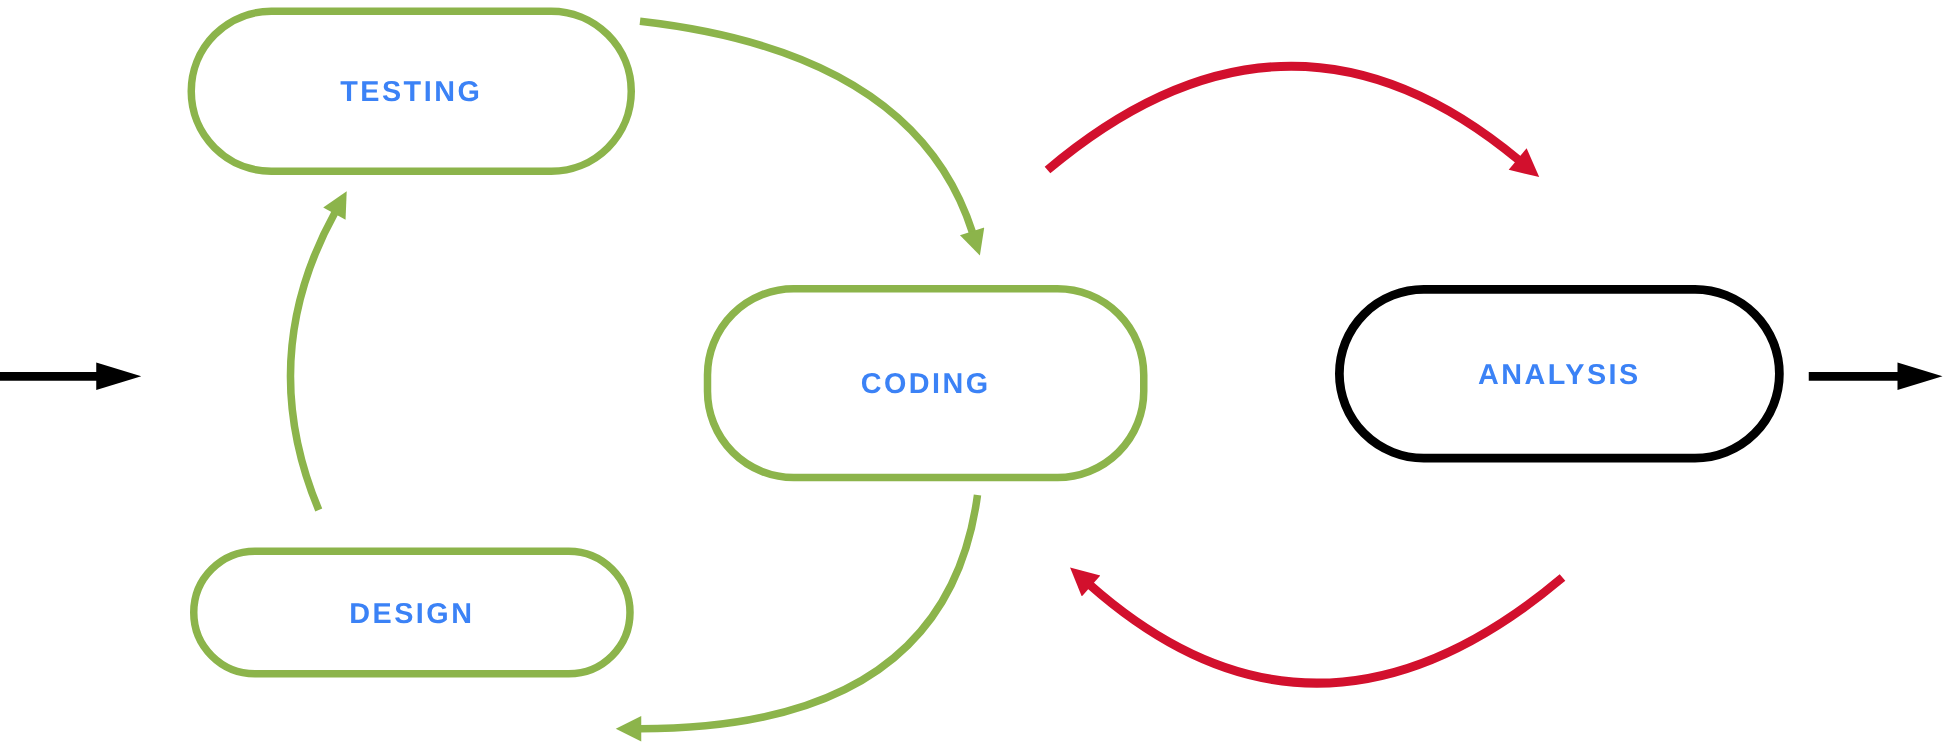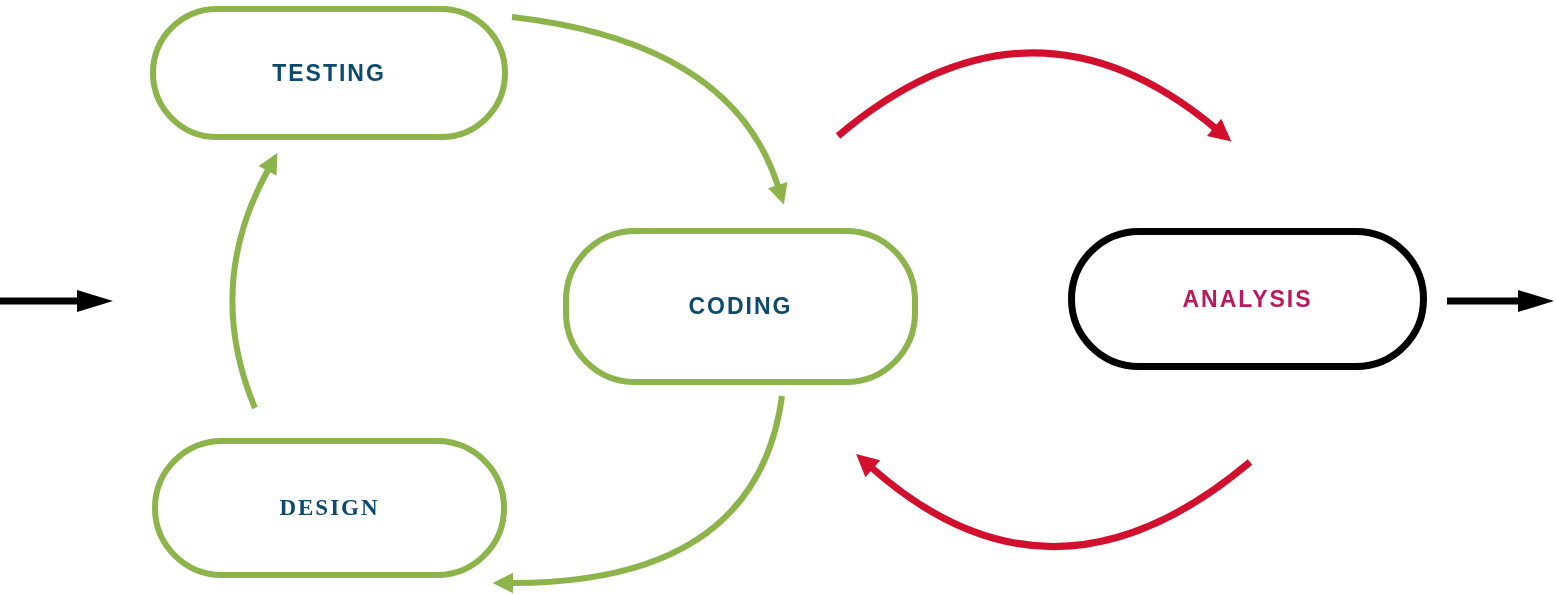--- a/index.html
+++ b/index.html
@@ -30,29 +30,29 @@
     justify-content: center;
     border-radius: 72px;
     background: #ffffff;
     font-weight: bold;
     font-size: 23px;
     letter-spacing: 2px;
     text-align: center;
   }
   .node.green {
     border: 6px solid #8cb44b;
-    color: #0c4a6e;
+    color: #3b82f6;
   }
   .node.black {
     border: 7px solid #000000;
-    color: #be185d;
+    color: #3b82f6;
   }
   .node-testing  { left: 150px;  top: 6px;   width: 358px; height: 134px; }
   .node-coding   { left: 563px;  top: 228px; width: 355px; height: 157px; }
-  .node-design   { left: 152px;  top: 438px; width: 355px; height: 140px; font-family: Liberation Serif, serif; }
+  .node-design   { left: 152px;  top: 438px; width: 355px; height: 104px; }
   .node-analysis { left: 1068px; top: 228px; width: 359px; height: 142px; }
 </style>
 </head>
 <body>
 
 <div class="canvas">
 
   <svg class="arrow-layer" width="1556" height="594" viewBox="0 0 1556 594" xmlns="http://www.w3.org/2000/svg">
     <defs>
       <marker id="mk-green" viewBox="0 0 10 10" refX="0.5" refY="5" markerWidth="5" markerHeight="3.4" orient="auto">

